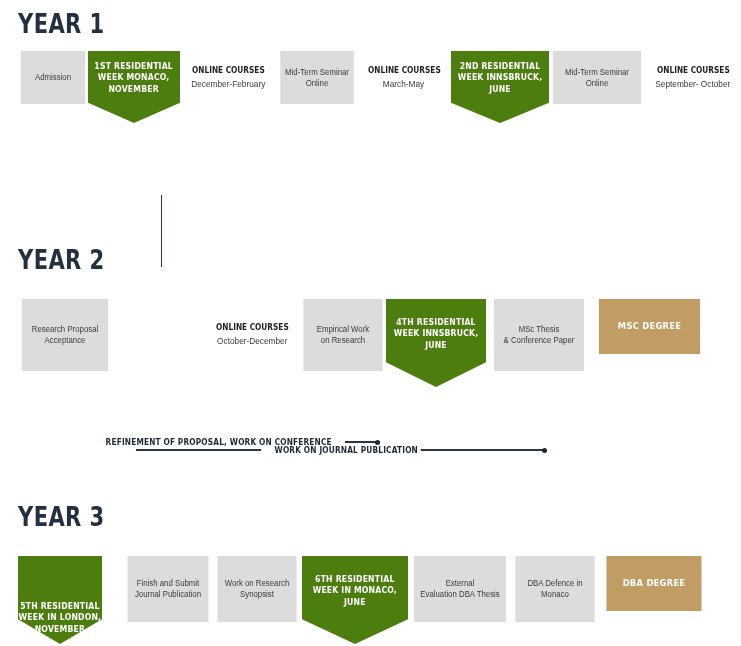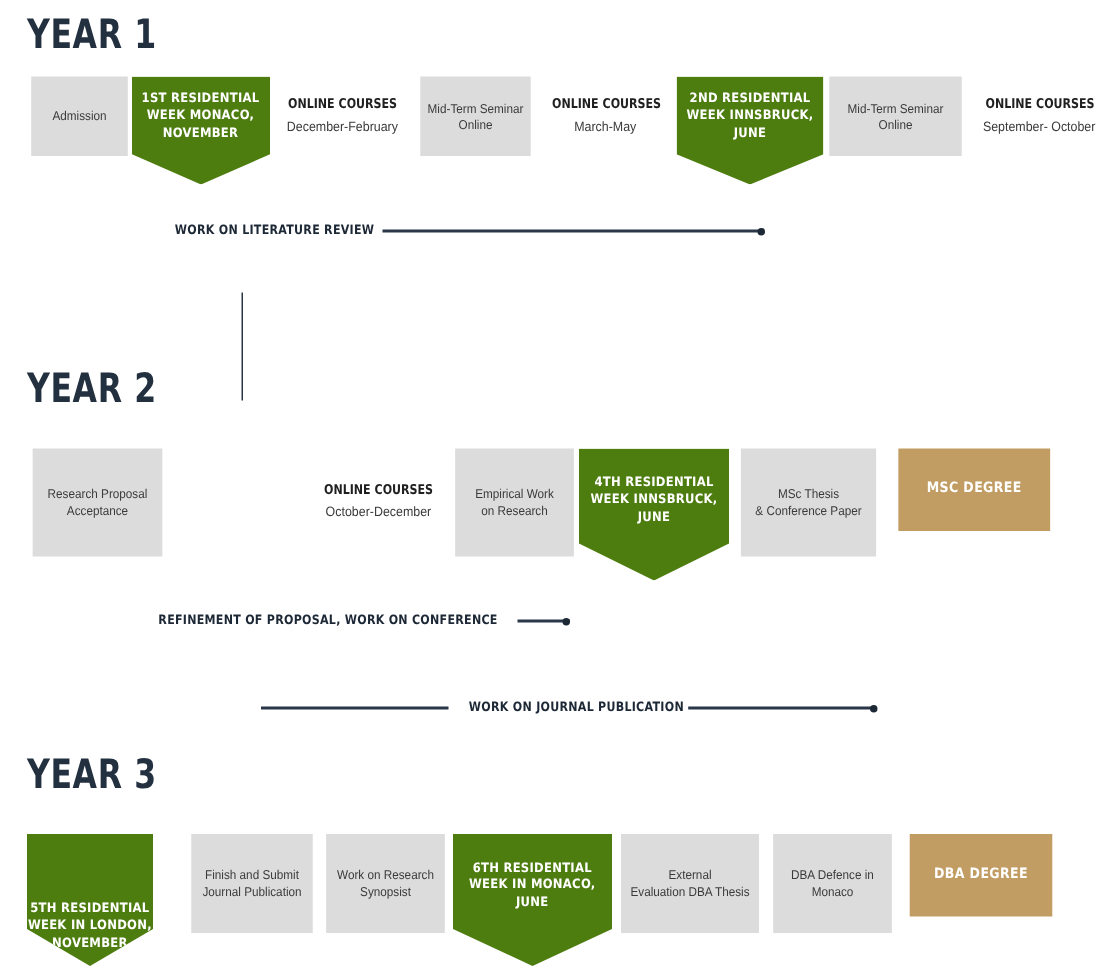--- a/index.html
+++ b/index.html
@@ -193,25 +193,20 @@
       </div>
     </div>
     <div class="stage grey" style="left: 549px; top: 51px; width: 96px; height: 53px;">
       <div class="ln">Mid-Term Seminar</div>
       <div class="ln">Online</div>
     </div>
     <div class="stage plain" style="left: 645px; top: 51px; width: 96px; height: 53px;">
       <div class="hd">ONLINE COURSES</div>
       <div class="sb">September- October</div>
     </div>
-    <div class="track" style="left: 0px; top: 147px; width: 741px;">
-      <div class="seg" style="left: 255px; width: 253px;"></div>
-      <div class="dot" style="left: 505px;"></div>
-      <div class="track-label" style="left: 114px;">WORK ON LITERATURE REVIEW</div>
-    </div>
     <div class="vseg" style="left: 161px; top: 195px; height: 72px;"></div>
     <div class="year-title" style="left: 18px; top: 246px;">YEAR 2</div>
     <div class="stage grey" style="left: 18px; top: 299px; width: 94px; height: 72px;">
       <div class="ln">Research Proposal</div>
       <div class="ln">Acceptance</div>
     </div>
     <div class="stage plain" style="left: 204px; top: 299px; width: 96px; height: 72px;">
       <div class="hd">ONLINE COURSES</div>
       <div class="sb">October-December</div>
     </div>
@@ -226,26 +221,26 @@
         <div class="ln">JUNE</div>
       </div>
     </div>
     <div class="stage grey" style="left: 490px; top: 299px; width: 98px; height: 72px;">
       <div class="ln">MSc Thesis</div>
       <div class="ln">&amp; Conference Paper</div>
     </div>
     <div class="stage gold" style="left: 592px; top: 299px; width: 115px; height: 55px;">
       <div class="ln">MSC DEGREE</div>
     </div>
-    <div class="track" style="left: 0px; top: 407px; width: 741px;">
+    <div class="track" style="left: 0px; top: 435px; width: 741px;">
       <div class="seg" style="left: 345px; width: 35px;"></div>
       <div class="dot" style="left: 375px;"></div>
       <div class="track-label" style="left: 103px;">REFINEMENT OF PROPOSAL, WORK ON CONFERENCE</div>
     </div>
-    <div class="track" style="left: 0px; top: 465px; width: 660px; margin-left: 38px;">
+    <div class="track" style="left: 0px; top: 443px; width: 660px;">
       <div class="seg" style="left: 136px; width: 125px;"></div>
       <div class="seg" style="left: 418px; width: 128px;"></div>
       <div class="dot" style="left: 542px;"></div>
       <div class="track-label" style="left: 272px;">WORK ON JOURNAL PUBLICATION</div>
     </div>
     <div class="year-title" style="left: 18px; top: 503px;">YEAR 3</div>
     <div class="pennant" style="left: 18px; top: 556px; width: 84px; height: 88px; justify-content: flex-end;">
       <div class="inner">
         <div class="ln">5TH RESIDENTIAL</div>
         <div class="ln">WEEK IN LONDON,</div>

